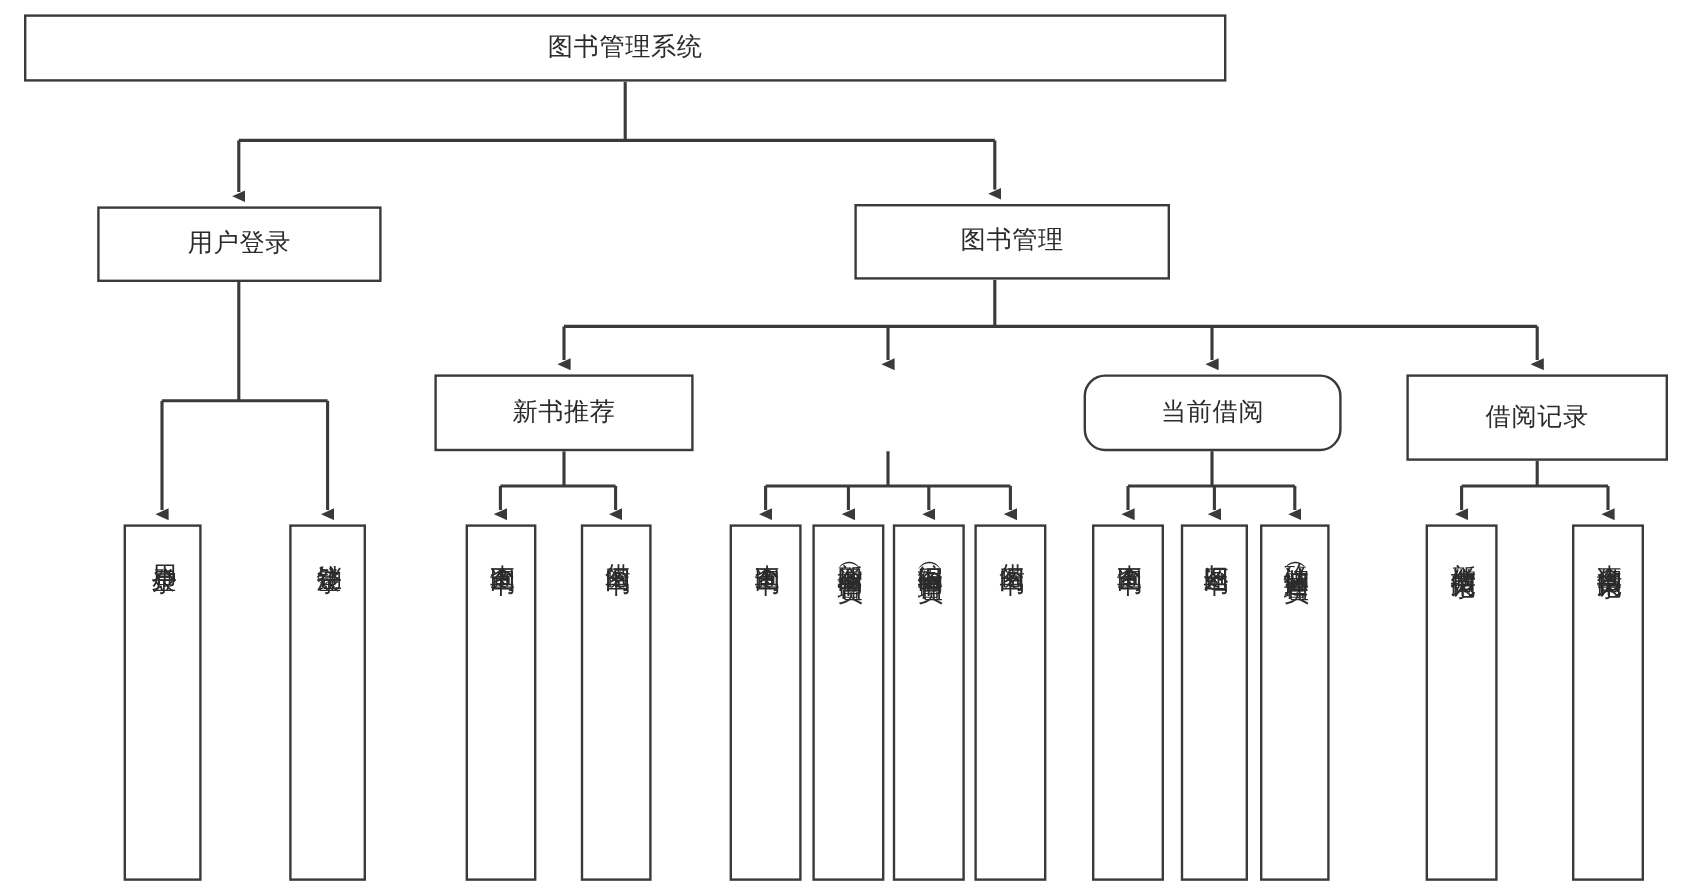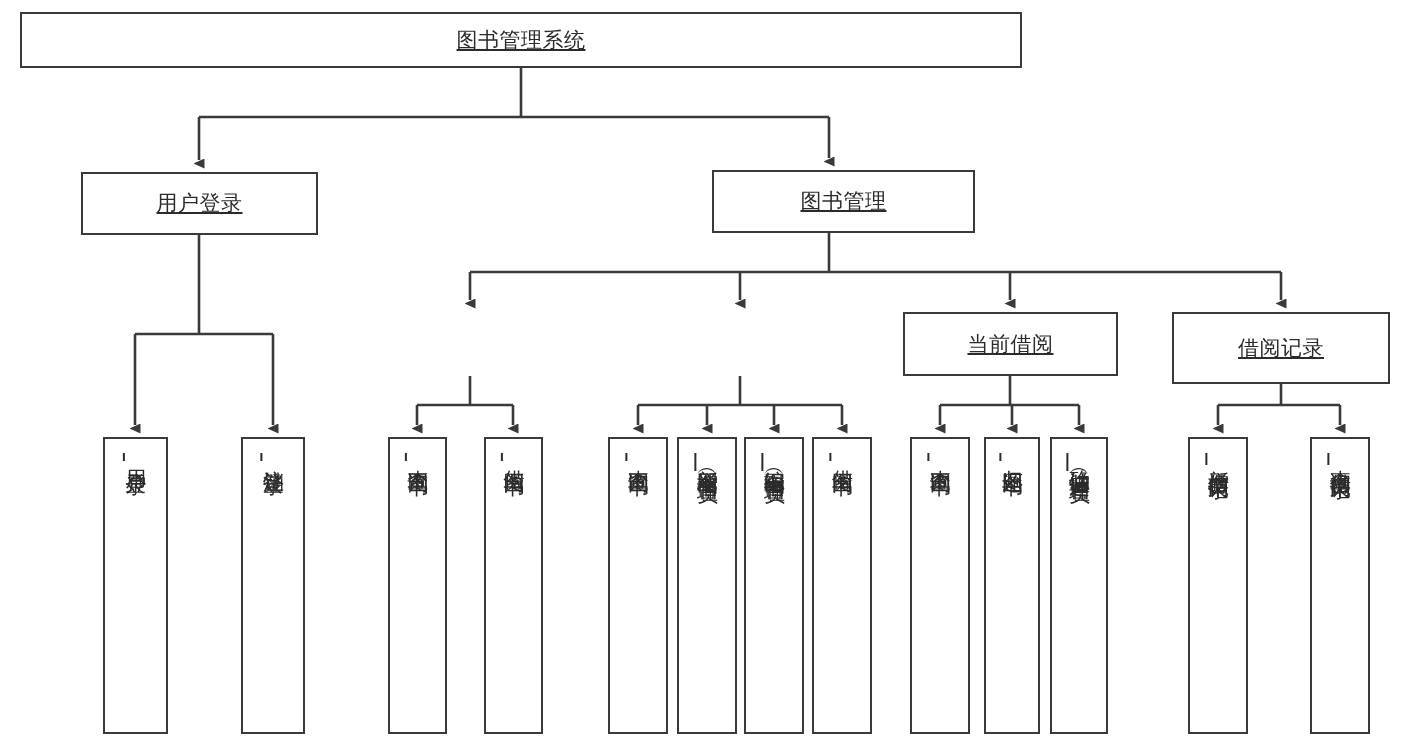--- a/index.html
+++ b/index.html
@@ -32,21 +32,20 @@
     display:flex;
     align-items:center;
     justify-content:center;
     color:#2b2b2b;
   }
   .node .label{
     display:block;
     text-align:left;
     line-height:1.18;
     letter-spacing:0.5px;
-    text-decoration:underline;
   }
   
   .node.horiz .label{
     font-size:21px;
     white-space:nowrap;
   }
   .node.root .label{font-size:21px;}
   
   .node.vert{
     align-items:flex-start;
@@ -133,21 +132,24 @@
     <span class="label">图书管理系统</span>
   </div>
 
   <div class="node horiz" id="node-l2-0" style="left: 81px; top: 172px; width: 237px; height: 63px;">
     <span class="label">用户登录</span>
   </div>
   <div class="node horiz" id="node-l2-1" style="left: 712px; top: 170px; width: 263px; height: 63px;">
     <span class="label">图书管理</span>
   </div>
 
-  <div class="node horiz" id="node-l3-2" style="left: 903px; top: 312px; width: 215px; height: 64px;">
+  <div class="node horiz" id="node-l3-0" style="left: 362px; top: 312px; width: 216px; height: 64px;">
+    <span class="label">新书推荐</span>
+  </div>
+  <div class="node horiz" id="node-l3-2" style="left: 903px; top: 312px; width: 215px; height: 64px; border-radius: 18px;">
     <span class="label">当前借阅</span>
   </div>
   <div class="node horiz" id="node-l3-3" style="left: 1172px; top: 312px; width: 218px; height: 72px;">
     <span class="label">借阅记录</span>
   </div>
 
   <div class="node vert" id="node-leaf-0" style="left: 103px; top: 437px; width: 65px; height: 297px;">
     <span class="label">用户登录</span>
   </div>
   <div class="node vert" id="node-leaf-1" style="left: 241px; top: 437px; width: 64px; height: 297px;">

